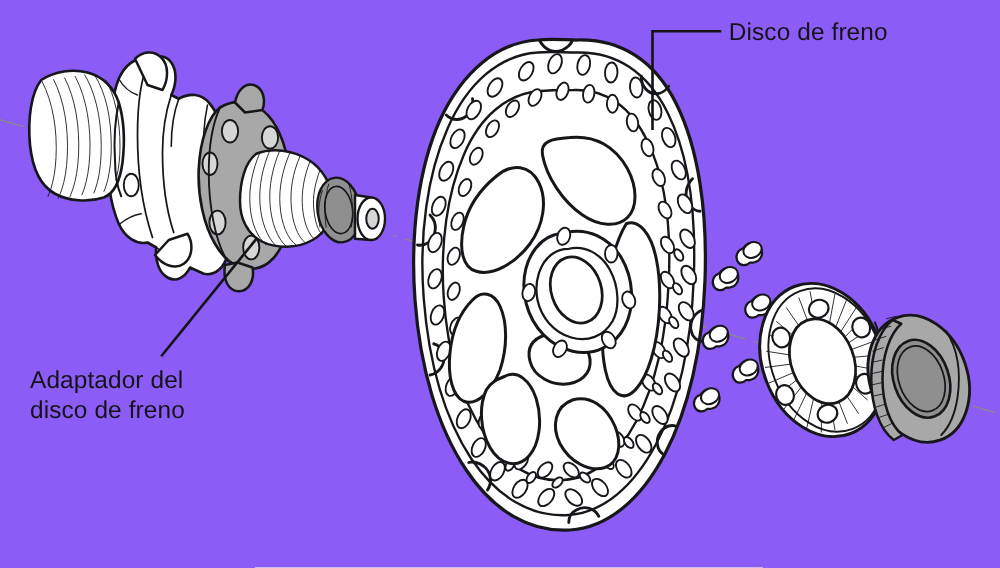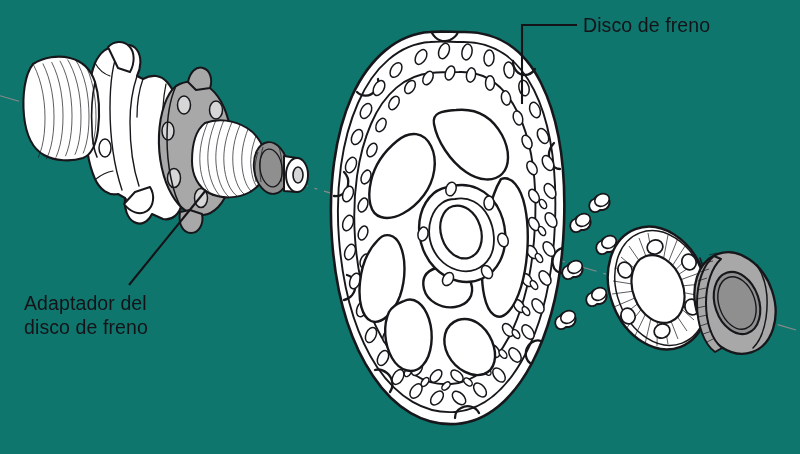--- a/index.html
+++ b/index.html
@@ -7,21 +7,21 @@
     padding: 0;
     background: #ffffff;
   }
   body {
     font-family: "Liberation Sans", sans-serif;
   }
   #diagram-root {
     position: relative;
     width: 800px;
     height: 454px;
-    background: #0f766e;
+    background: #8b5cf6;
     overflow: hidden;
   }
   #diagram-svg {
     position: absolute;
     top: 0;
     left: 0;
     width: 800px;
     height: 454px;
     display: block;
   }

